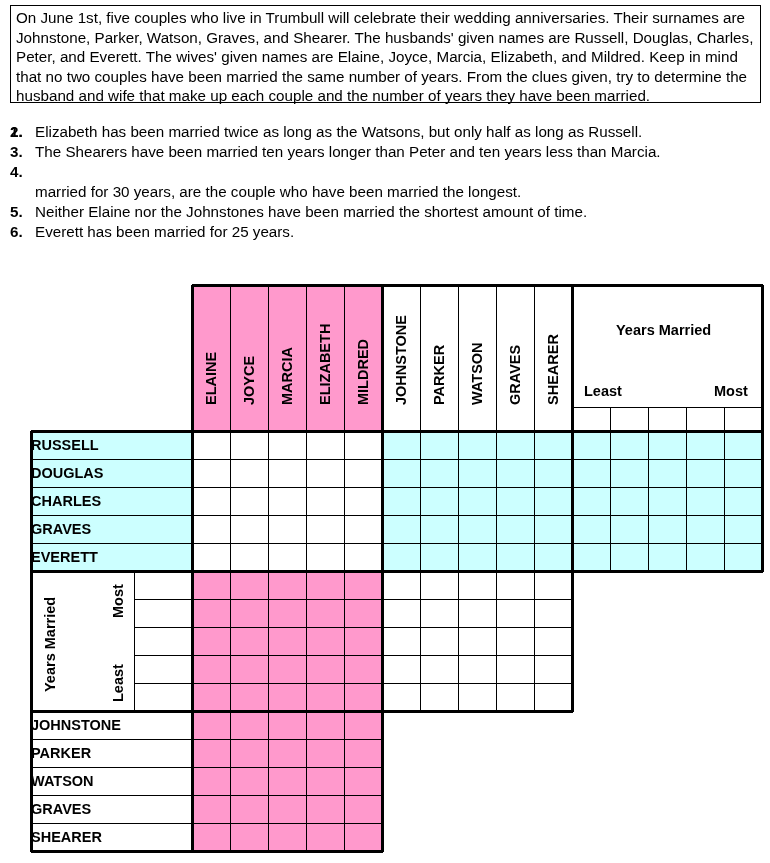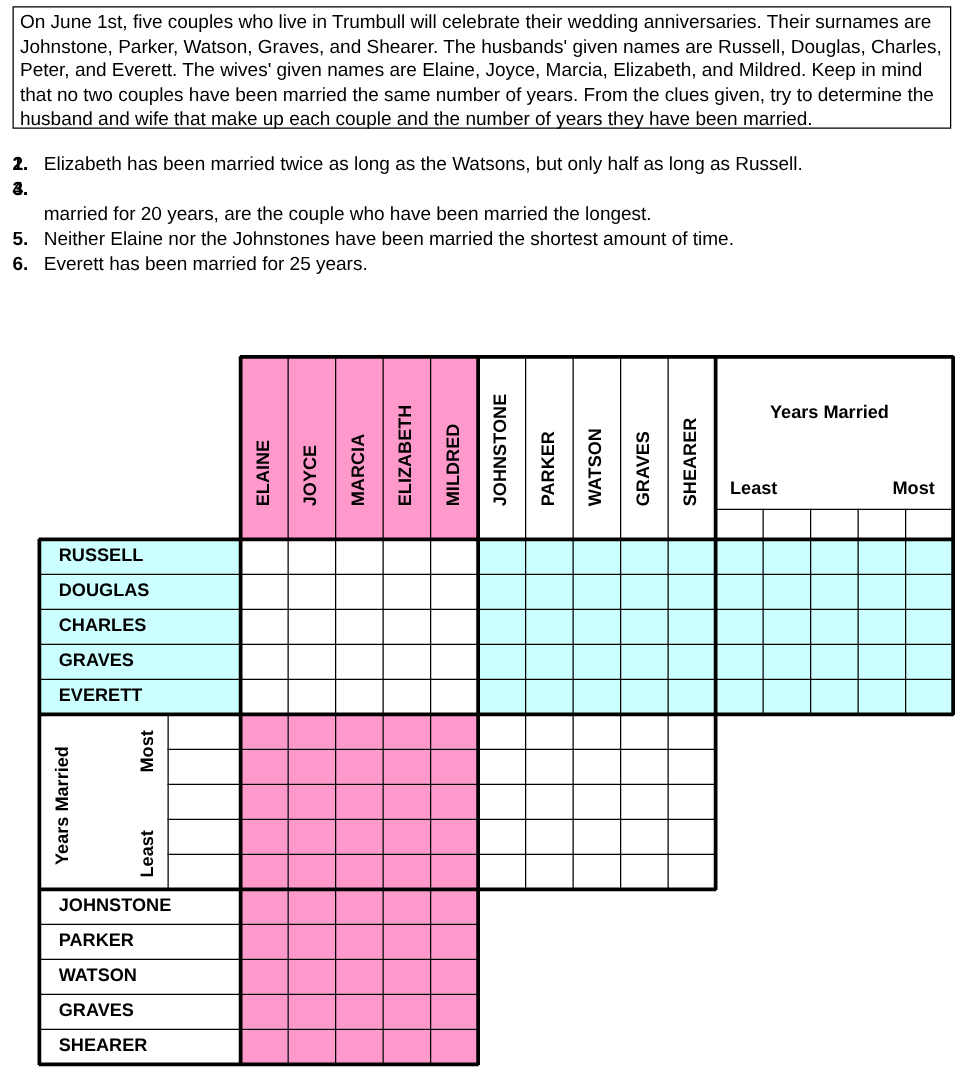--- a/index.html
+++ b/index.html
@@ -13,33 +13,33 @@
   .clues li { position:relative; padding-left:25px; }
   .clues .num { position:absolute; left:0; font-weight:bold; }
   .cell { position:absolute; box-sizing:border-box; }
   .pink { background:#ff99cc; }
   .cyan { background:#ccffff; }
   .white { background:#fff; }
   .hl { position:absolute; background:#000; }
   .vtext { position:absolute; font-weight:bold; font-size:14.5px; white-space:nowrap;
            transform-origin:left top; transform:rotate(-90deg); }
   .rowlabel { position:absolute; font-weight:bold; font-size:14.5px; white-space:nowrap;
-              padding-left:16px; line-height:28px; }
+              padding-left:0; line-height:28px; }
   .ym-title { position:absolute; font-weight:bold; font-size:14.5px; }
 </style>
 </head>
 <body>
 
 <div class="intro">On June 1st, five couples who live in Trumbull will celebrate their wedding anniversaries. Their surnames are Johnstone, Parker, Watson, Graves, and Shearer. The husbands' given names are Russell, Douglas, Charles, Peter, and Everett.  The wives' given names are Elaine, Joyce, Marcia, Elizabeth, and Mildred.  Keep in mind that no two couples have been married the same number of years.  From the clues given, try to determine the husband and wife that make up each couple and the number of years they have been married.</div>
 
 <ul class="clues">
   <li><span class="num">1.</span></li>
   <li><span class="num">2.</span><span>Elizabeth has been married twice as long as the Watsons, but only half as long as Russell.</span></li>
-  <li><span class="num">3.</span></li>
-  <li><span class="num">4.</span><br><span>married for 20 years, are the couple who have been married the longest.</span></li>
+  <li><span class="num">3.</span><span>The Shearers have been married ten years longer than Peter and ten years less than Marcia.</span></li>
+  <li><span class="num">4.</span><br><span>married for 30 years, are the couple who have been married the longest.</span></li>
   <li><span class="num">5.</span><span>Neither Elaine nor the Johnstones have been married the shortest amount of time.</span></li>
   <li><span class="num">6.</span><span>Everett has been married for 25 years.</span></li>
 </ul>
 
 <div id="grid">
     <div class="cell pink" style="left: 192px; top: 285px; width: 190px; height: 146px;"></div>
     <div class="cell white" style="left: 382px; top: 285px; width: 190px; height: 146px;"></div>
     <div class="cell white" style="left: 572px; top: 285px; width: 190px; height: 146px;"></div>
     <div class="cell cyan" style="left: 31px; top: 431px; width: 161px; height: 140px;"></div>
     <div class="cell white" style="left: 192px; top: 431px; width: 38px; height: 28px;"></div>

